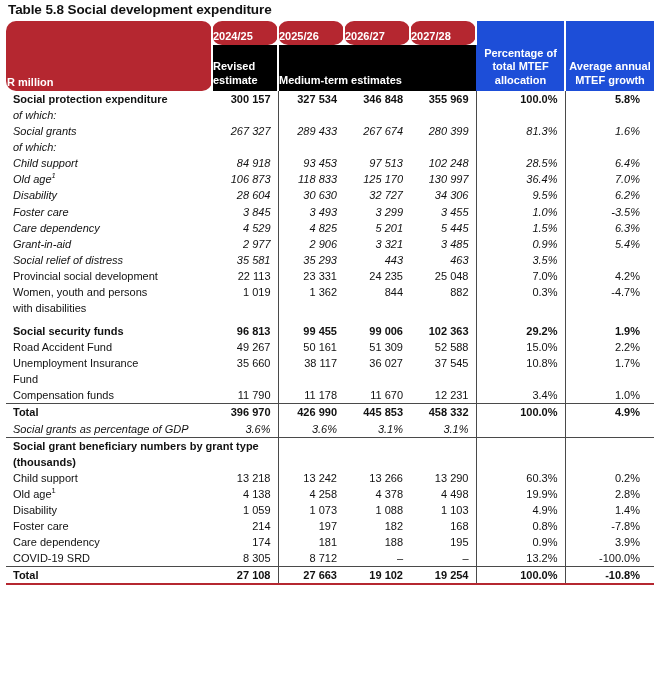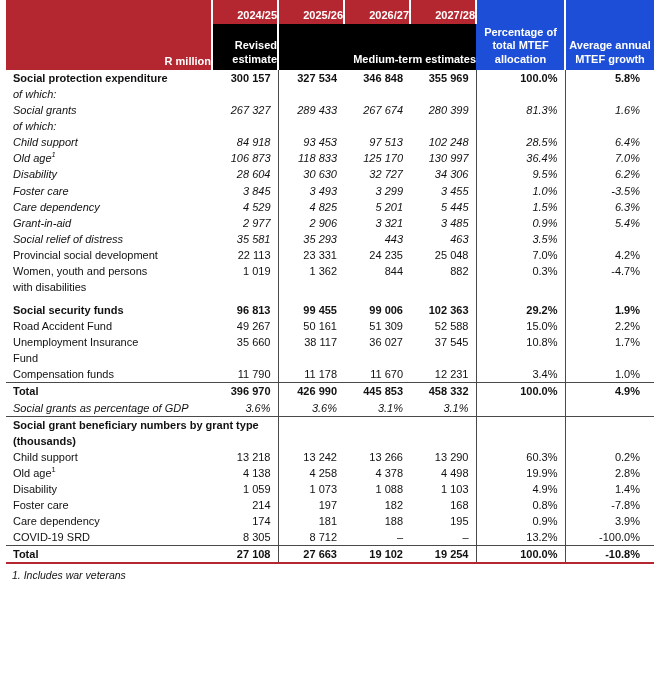--- a/index.html
+++ b/index.html
@@ -37,31 +37,32 @@
   col.c-y4    { width: 66px; }
   col.c-pct   { width: 89px; }
   col.c-grw   { width: 89px; }
 
   
   .hdr-red {
     background: #b52730;
     color: #ffffff;
     font-weight: bold;
     font-size: 11px;
-    text-align: right;
+    text-align: left;
     padding: 4px 0 3px 0;
     border-right: 2px solid #ffffff;
     vertical-align: bottom;
+    border-radius: 10px;
   }
   .hdr-black {
     background: #000000;
     color: #ffffff;
     font-weight: bold;
     font-size: 11px;
-    text-align: right;
+    text-align: left;
     vertical-align: bottom;
     padding: 2px 0 4px 0;
     border-right: 2px solid #ffffff;
     line-height: 1.22;
   }
   .hdr-stack {
     background: #1d4ed8;
     color: #fff;
     font-weight: bold;
     font-size: 11px;
@@ -111,20 +112,21 @@
     font-style: italic;
     line-height: 1.42;
     color: #111;
   }
 </style>
 </head>
 <body>
 
 <div id="page">
 
+  <div class="table-title">Table 5.8  Social development expenditure</div>
 
   <table class="maintable">
     <colgroup>
       <col class="c-label">
         <col class="c-y1">
         <col class="c-y2">
         <col class="c-y3">
         <col class="c-y4">
         <col class="c-pct">
         <col class="c-grw">
@@ -423,16 +425,15 @@
           <td class="num sep-left b">27 663</td>
           <td class="num b">19 102</td>
           <td class="num b">19 254</td>
           <td class="num pctcol b">100.0%</td>
           <td class="num grwcol b">-10.8%</td>
         </tr>
       </tbody>
   </table>
 
   <div class="footnotes">
-    <div>1. Includes war veterans</div>
   </div>
 
 </div>
 
 </body></html>

